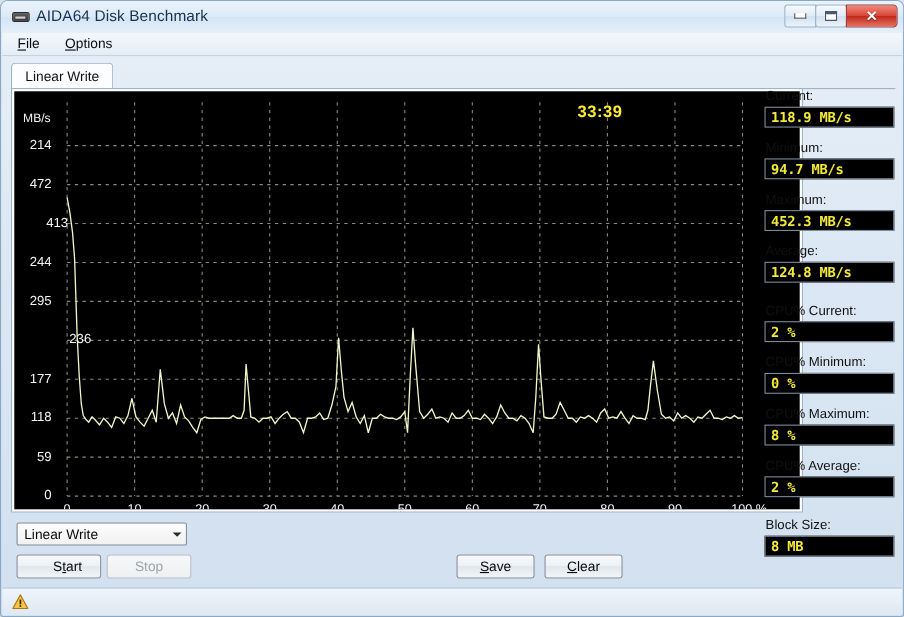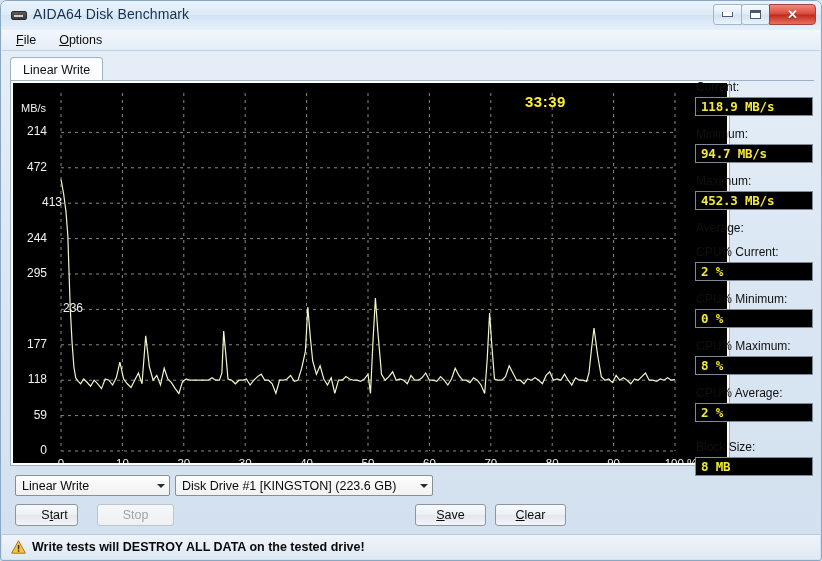--- a/index.html
+++ b/index.html
@@ -246,20 +246,23 @@
       </div>
       <div class="stat-label">Minimum:</div>
       <div class="stat-box">
         <span class="stat-value">94.7 MB/s</span>
       </div>
       <div class="stat-label">Maximum:</div>
       <div class="stat-box">
         <span class="stat-value">452.3 MB/s</span>
       </div>
       <div class="stat-label">Average:</div>
+      <div class="stat-box">
+        <span class="stat-value">124.8 MB/s</span>
+      </div>
       <div class="stat-gap"></div>
       <div class="stat-label">CPU% Current:</div>
       <div class="stat-box">
         <span class="stat-value">2 %</span>
       </div>
       <div class="stat-label">CPU% Minimum:</div>
       <div class="stat-box">
         <span class="stat-value">0 %</span>
       </div>
       <div class="stat-label">CPU% Maximum:</div>
@@ -276,44 +279,37 @@
         <span class="stat-value">8 MB</span>
       </div>
     </div>
 
   <div class="combo" style="left:14px;top:474px;width:155px;">
     <span class="ctext">Linear Write</span>
     <span class="arrowbox">
         <i class="arrow-down"></i>
       </span>
   </div>
-  <div class="combo" style="left:174px;top:474px;width:258px;">
-    <span class="ctext">Disk Drive #1  [KINGSTON]  (223.6 GB)</span>
-    <span class="arrowbox">
-        <i class="arrow-down"></i>
-      </span>
-  </div>
-
-  <div class="btn" style="left:14px;top:503px;width:63px;padding-left:16px;">
+
+  <div class="btn" style="left:14px;top:503px;width:77px;padding-left:16px;">
     <span>S<u>t</u>art</span>
   </div>
   <div class="btn disabled" style="left:96px;top:503px;width:77px;">
     <span>Stop</span>
   </div>
   <div class="btn" style="left:414px;top:503px;width:71px;">
     <span><u>S</u>ave</span>
   </div>
   <div class="btn" style="left:494px;top:503px;width:71px;">
     <span><u>C</u>lear</span>
   </div>
 
   <div class="statusbar">
     <span class="warn-icon">
       <svg width="15" height="14" viewBox="0 0 15 14">
         <polygon points="7.5,0.8 14.4,13.2 0.6,13.2" fill="#f6c342" stroke="#a8771a" stroke-width="1" stroke-linejoin="round"></polygon>
         <rect x="6.8" y="5" width="1.5" height="4.4" fill="#3a2a05"></rect>
         <rect x="6.8" y="10.2" width="1.5" height="1.5" fill="#3a2a05"></rect>
       </svg>
     </span>
-    <span class="status-text">Write tests will DESTROY ALL DATA on the tested drive!</span>
   </div>
 
 </div>
 
 </body></html>

